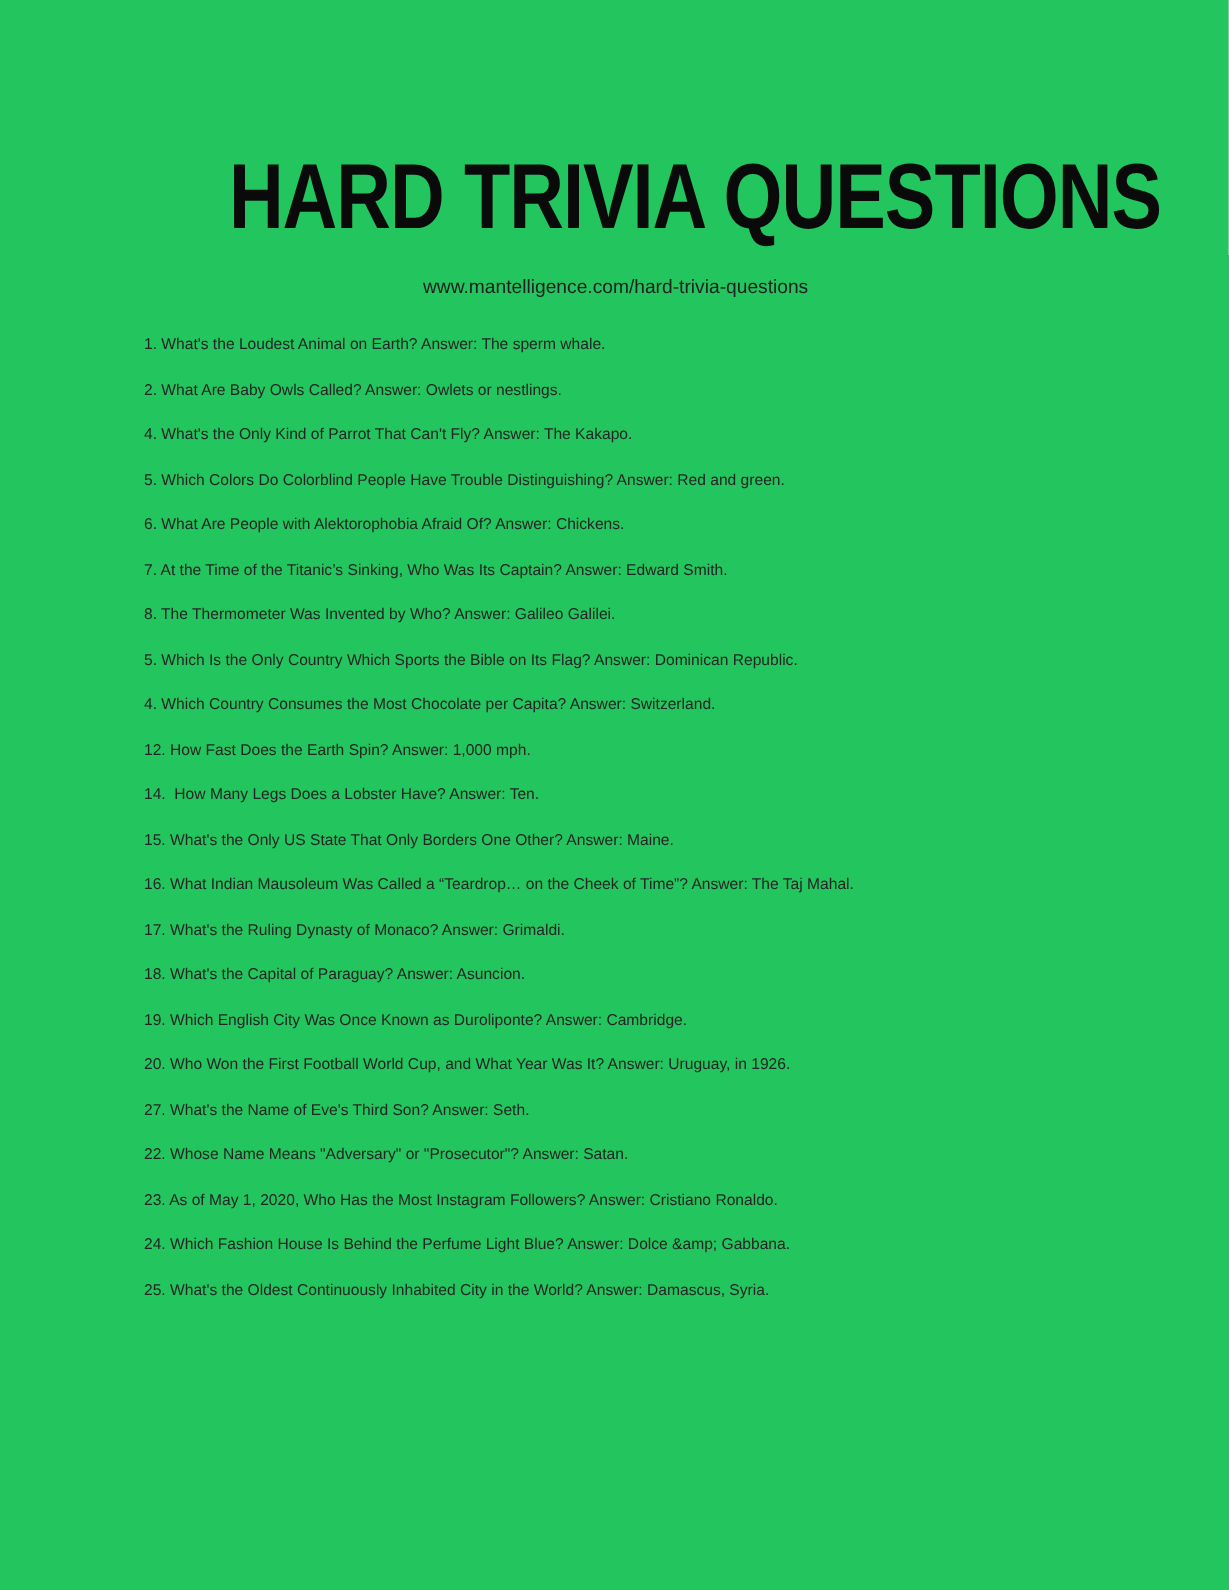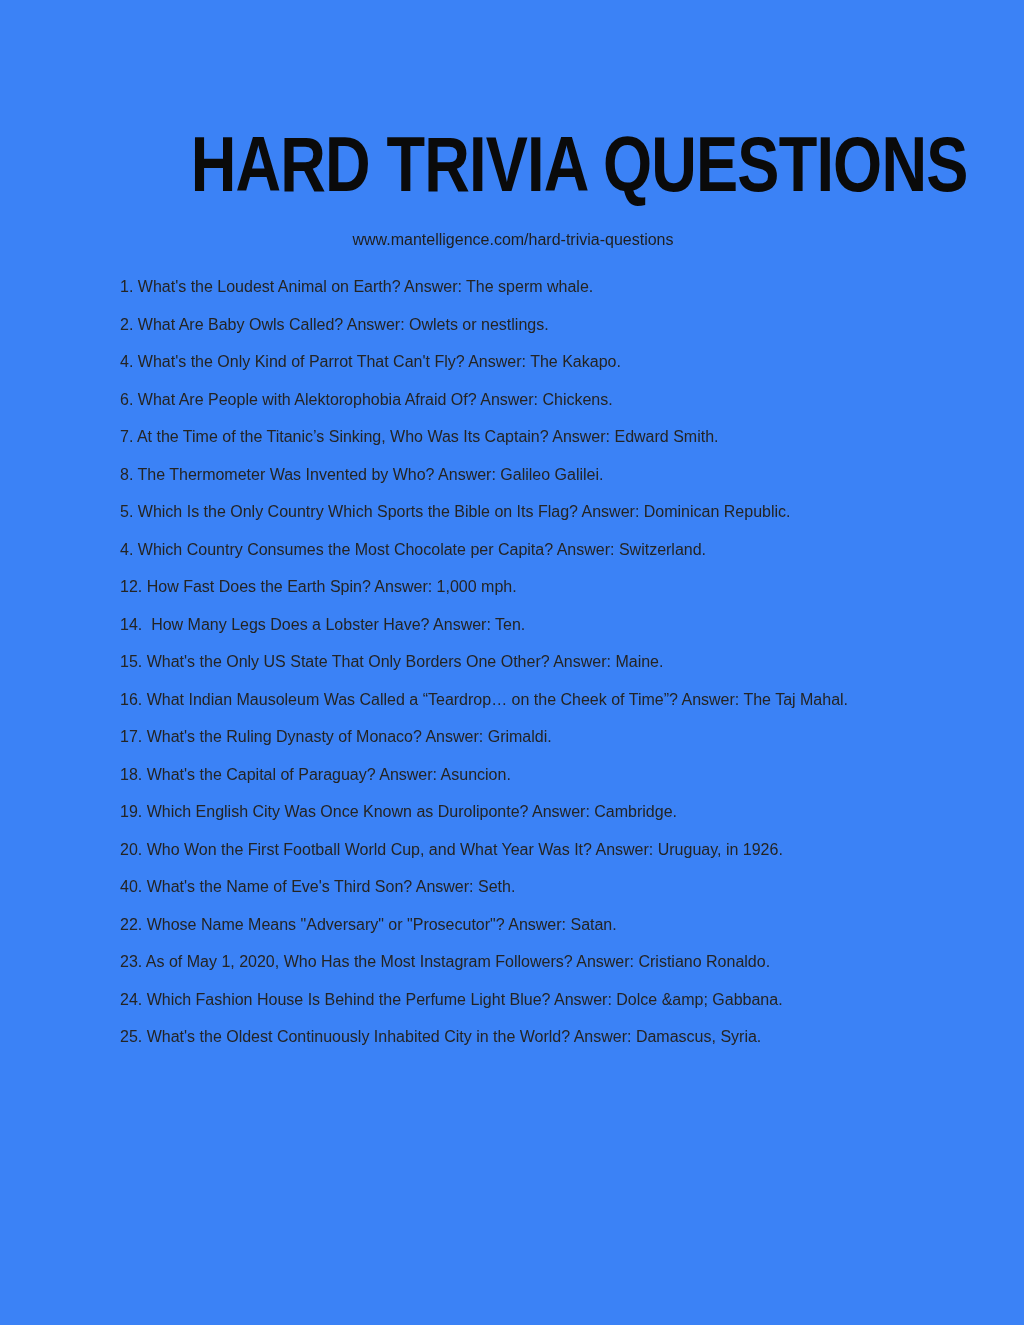--- a/index.html
+++ b/index.html
@@ -4,21 +4,21 @@
 <style>
   html, body {
     margin: 0;
     padding: 0;
     background: #ffffff;
   }
   .page {
     position: relative;
     width: 1024px;
     height: 1325px;
-    background: #3b82f6;
+    background: #22c55e;
     overflow: hidden;
     font-family: "Liberation Sans", sans-serif;
     box-sizing: border-box;
     padding: 126px 118px 0 120px;
   }
   .title {
     margin: 0;
     font-family: "Liberation Sans", sans-serif;
     font-weight: bold;
     font-size: 77px;
@@ -35,48 +35,49 @@
     text-align: center;
     font-size: 16px;
     line-height: 19px;
     color: #1f1f1f;
   }
   .list {
     margin-top: 27px;
   }
   .q {
     margin: 0 0 16.5px 0;
-    font-size: 16px;
+    font-size: 13px;
     line-height: 21px;
     color: #242424;
     white-space: pre-wrap;
   }
 </style>
 </head>
 <body>
 
 <div class="page">
   <h1 class="title">HARD TRIVIA QUESTIONS</h1>
   <div class="url">www.mantelligence.com/hard-trivia-questions</div>
   <div class="list">
     <p class="q">1. What's the Loudest Animal on Earth? Answer: The sperm whale.</p>
     <p class="q">2. What Are Baby Owls Called? Answer: Owlets or nestlings.</p>
     <p class="q">4. What's the Only Kind of Parrot That Can't Fly? Answer: The Kakapo.</p>
+    <p class="q">5. Which Colors Do Colorblind People Have Trouble Distinguishing? Answer: Red and green.</p>
     <p class="q">6. What Are People with Alektorophobia Afraid Of? Answer: Chickens.</p>
     <p class="q">7. At the Time of the Titanic’s Sinking, Who Was Its Captain? Answer: Edward Smith.</p>
     <p class="q">8. The Thermometer Was Invented by Who? Answer: Galileo Galilei.</p>
     <p class="q">5. Which Is the Only Country Which Sports the Bible on Its Flag? Answer: Dominican Republic.</p>
     <p class="q">4. Which Country Consumes the Most Chocolate per Capita? Answer: Switzerland.</p>
     <p class="q">12. How Fast Does the Earth Spin? Answer: 1,000 mph.</p>
     <p class="q">14.  How Many Legs Does a Lobster Have? Answer: Ten.</p>
     <p class="q">15. What's the Only US State That Only Borders One Other? Answer: Maine.</p>
     <p class="q">16. What Indian Mausoleum Was Called a “Teardrop… on the Cheek of Time”? Answer: The Taj Mahal.</p>
     <p class="q">17. What's the Ruling Dynasty of Monaco? Answer: Grimaldi.</p>
     <p class="q">18. What's the Capital of Paraguay? Answer: Asuncion.</p>
     <p class="q">19. Which English City Was Once Known as Duroliponte? Answer: Cambridge.</p>
     <p class="q">20. Who Won the First Football World Cup, and What Year Was It? Answer: Uruguay, in 1926.</p>
-    <p class="q">40. What's the Name of Eve's Third Son? Answer: Seth.</p>
+    <p class="q">27. What's the Name of Eve's Third Son? Answer: Seth.</p>
     <p class="q">22. Whose Name Means "Adversary" or "Prosecutor"? Answer: Satan.</p>
     <p class="q">23. As of May 1, 2020, Who Has the Most Instagram Followers? Answer: Cristiano Ronaldo.</p>
     <p class="q">24. Which Fashion House Is Behind the Perfume Light Blue? Answer: Dolce &amp;amp; Gabbana.</p>
     <p class="q">25. What's the Oldest Continuously Inhabited City in the World? Answer: Damascus, Syria.</p>
   </div>
 </div>
 
 </body></html>

